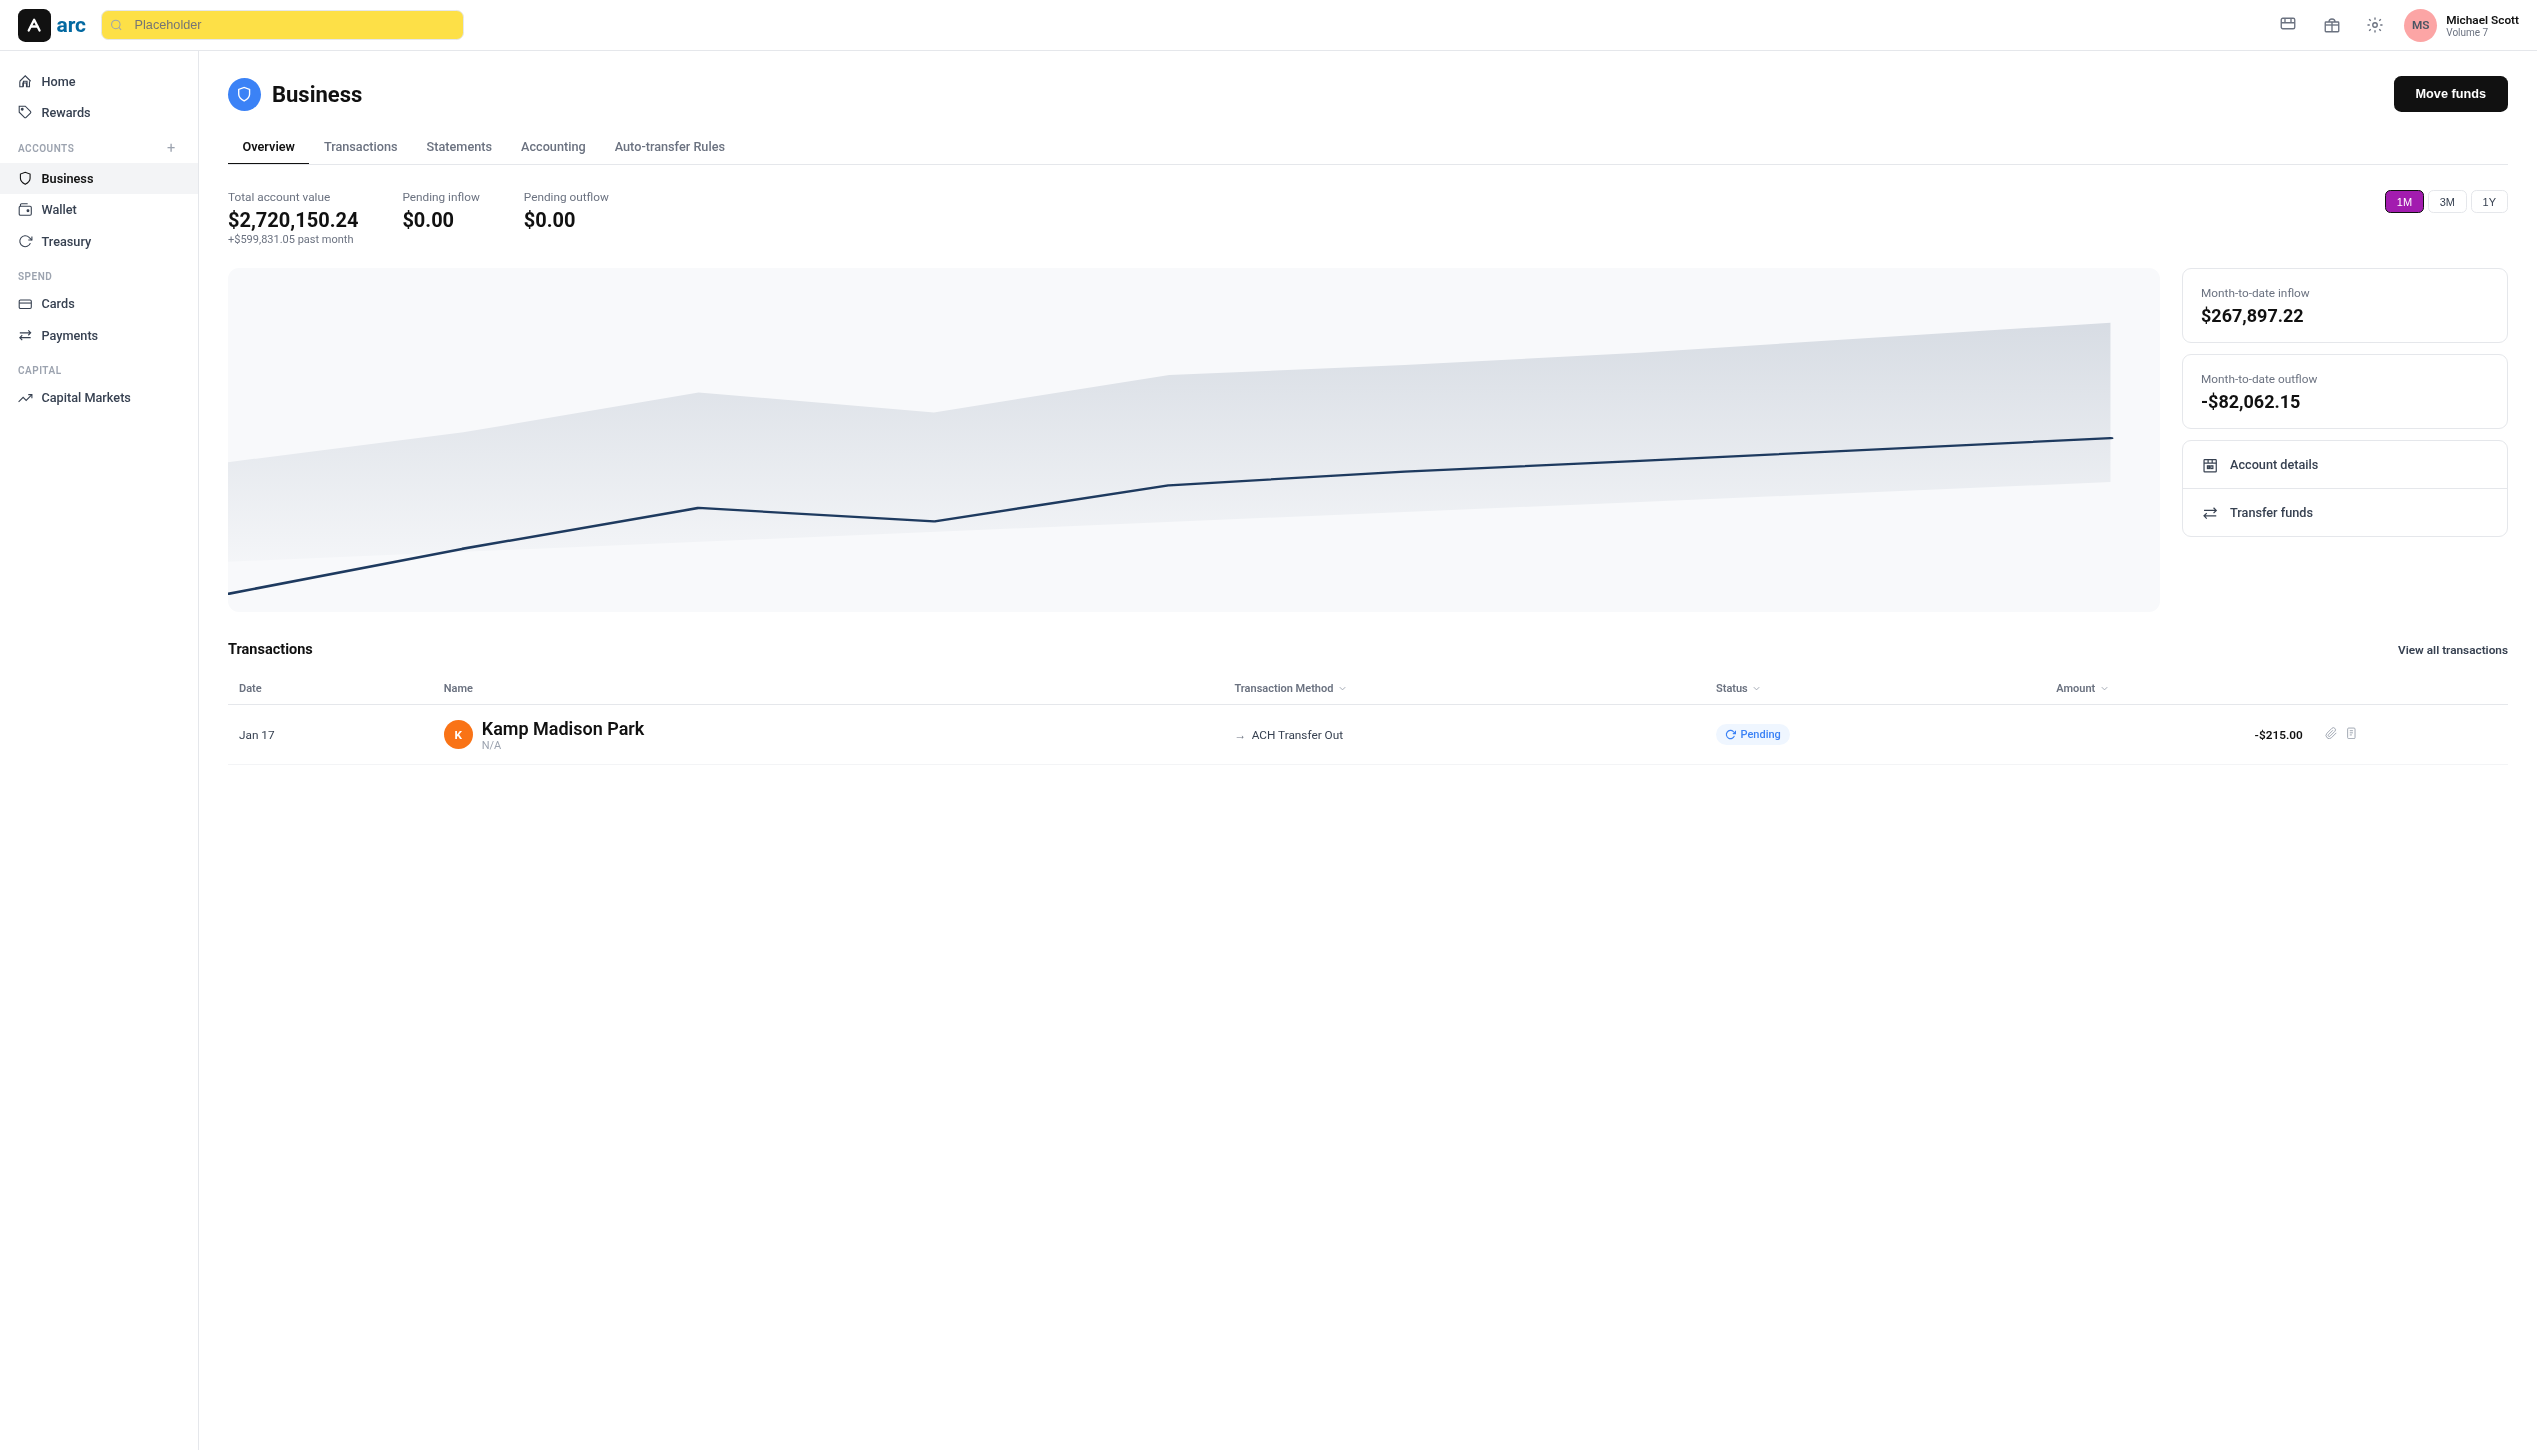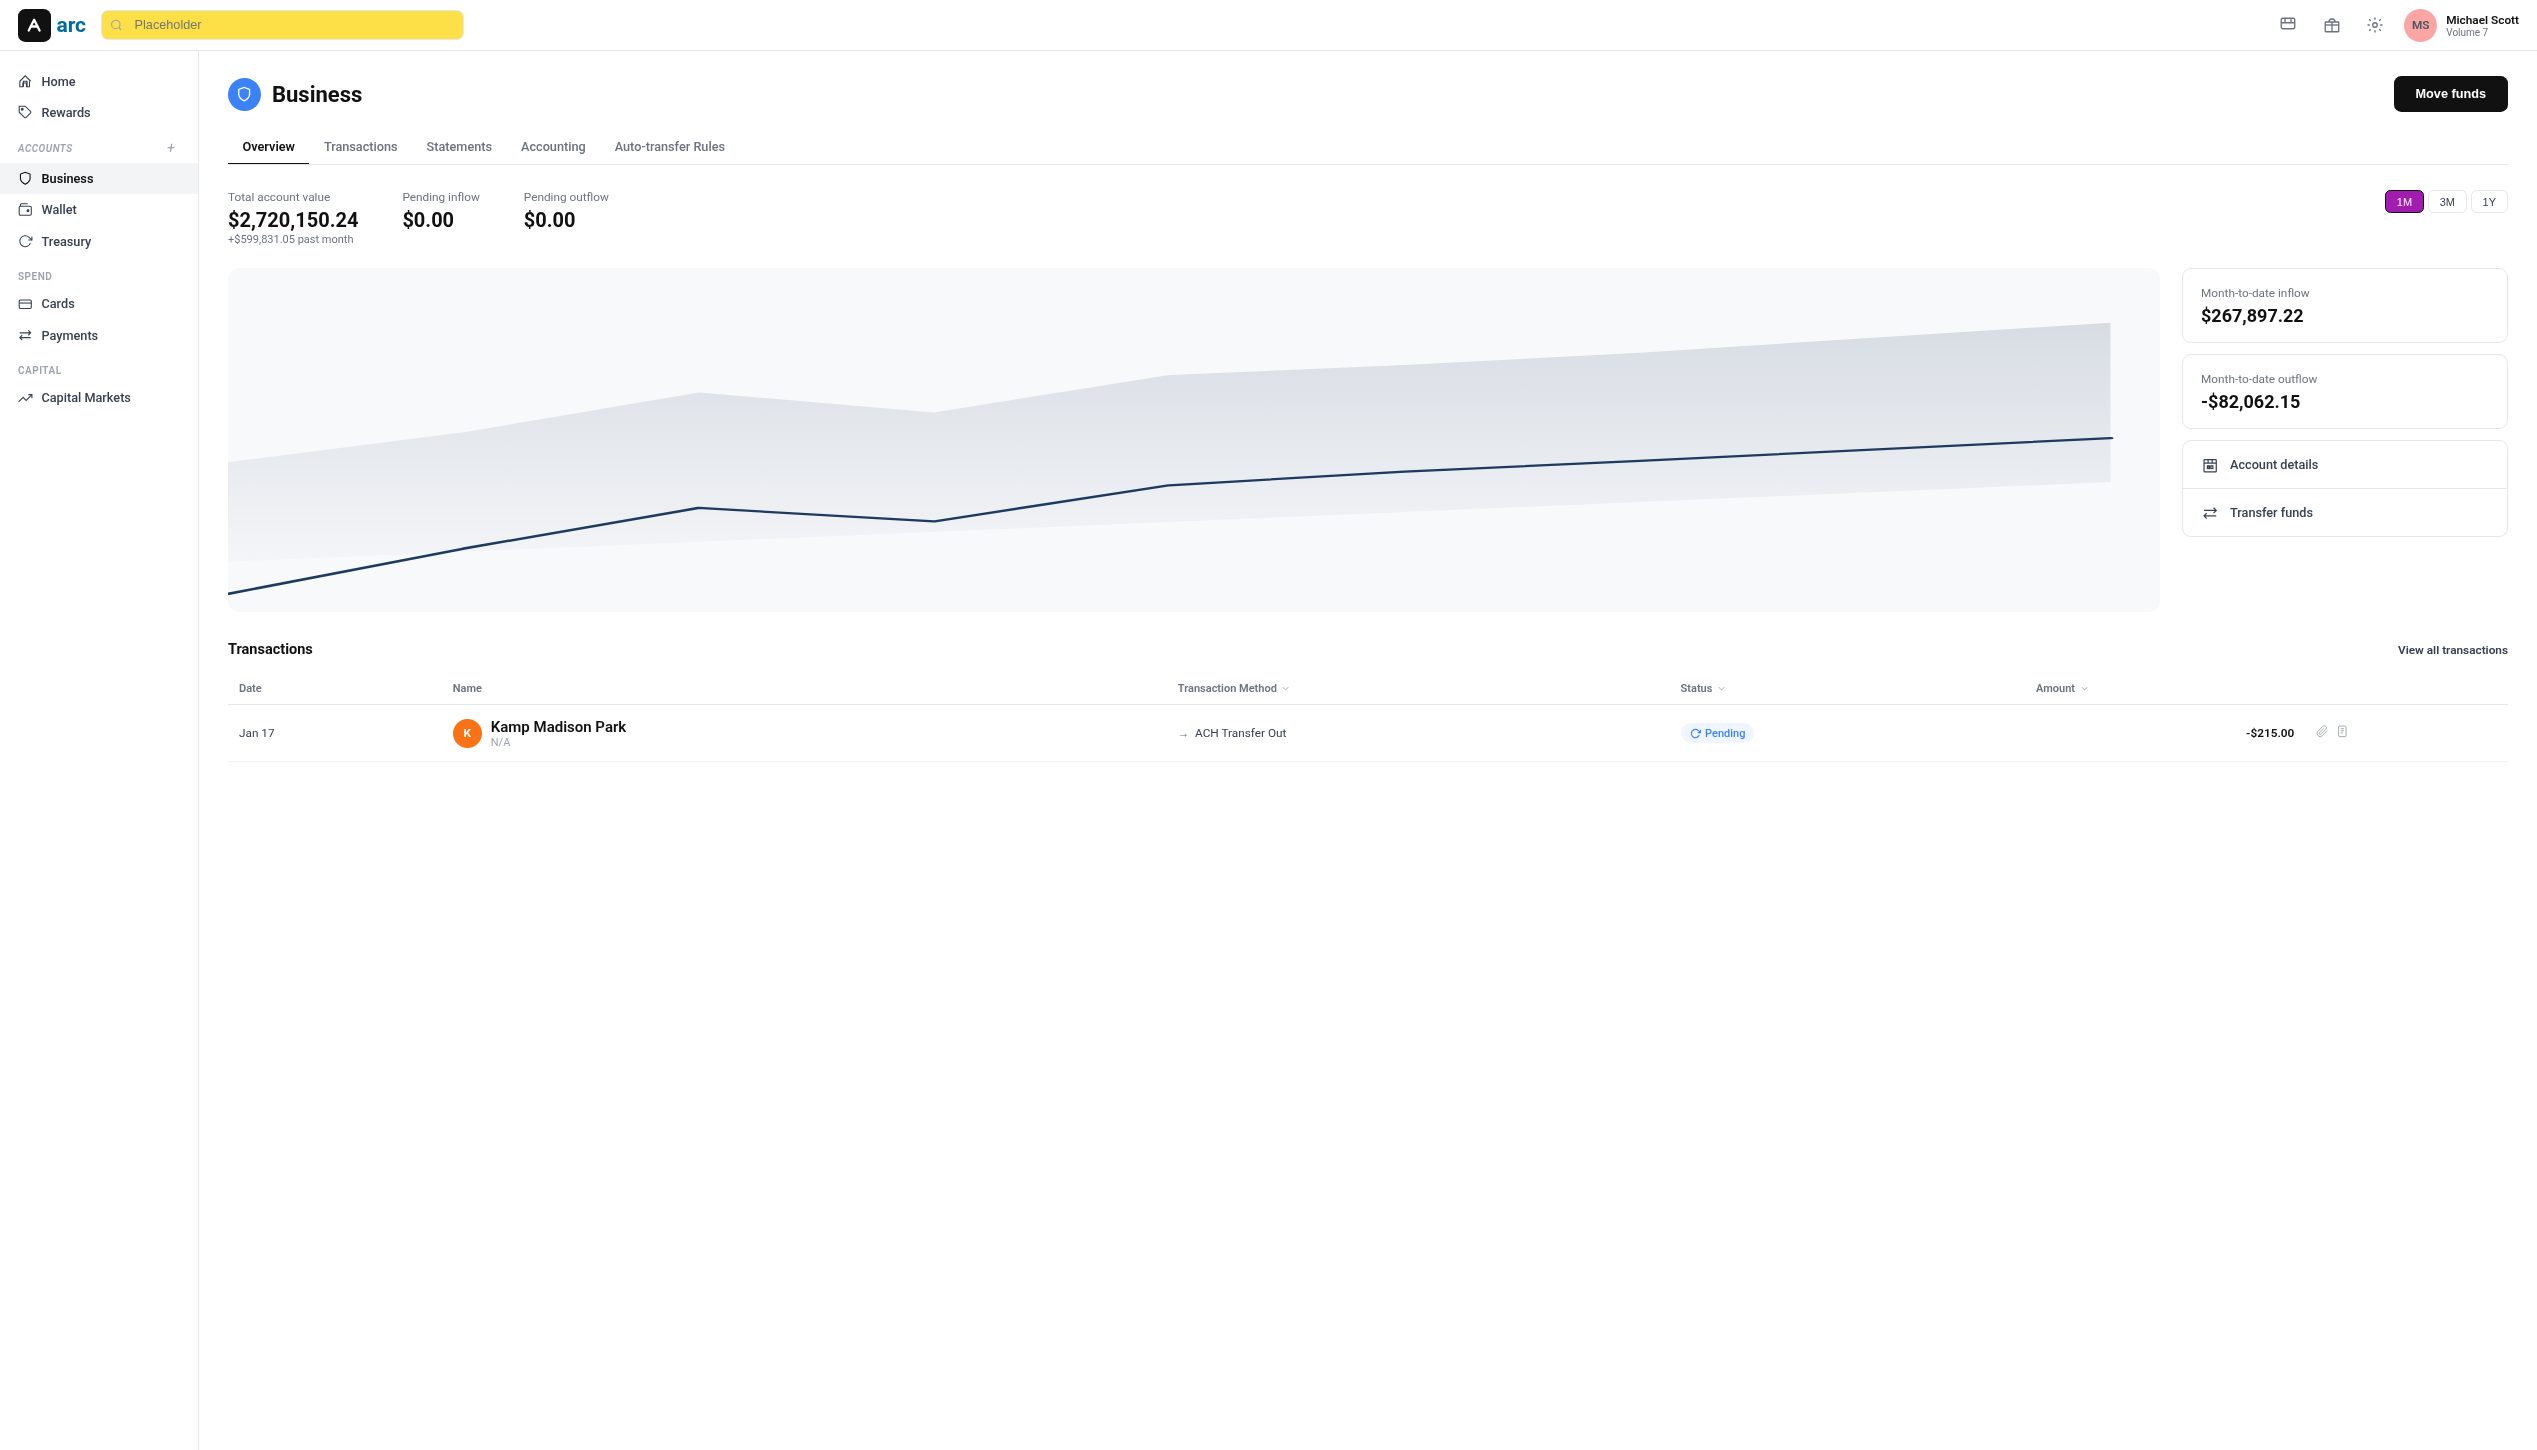--- a/index.html
+++ b/index.html
@@ -22,21 +22,21 @@
     .topbar-actions { margin-left: auto; display: flex; align-items: center; gap: 14.5px; }
     .topbar-icon { width: 29px; height: 29px; display: flex; align-items: center; justify-content: center; cursor: pointer; color: #6b7280; }
     .user-info { display: flex; align-items: center; gap: 9px; cursor: pointer; }
     .avatar { width: 33px; height: 33px; border-radius: 50%; background: #fca5a5; overflow: hidden; display: flex; align-items: center; justify-content: center; font-size: 12.7px; font-weight: 600; color: #6b7280; }
     .user-text { display: flex; flex-direction: column; }
     .user-name { font-size: 11.8px; font-weight: 600; color: #111; }
     .user-sub { font-size: 10px; color: #6b7280; }
     .sidebar-item { display: flex; align-items: center; gap: 9px; padding: 8.2px 18px; cursor: pointer; color: #374151; font-size: 12.7px; font-weight: 500; border-radius: 0; }
     .sidebar-item.active { background: #f3f4f6; font-weight: 600; color: #111; }
     .sidebar-item svg { flex-shrink: 0; color: inherit; }
-    .sidebar-accounts-header { display: flex; align-items: center; justify-content: space-between; padding: 11px 18px 5.4px; font-style: italic; }
+    .sidebar-accounts-header { display: flex; align-items: center; justify-content: space-between; padding: 11px 18px 5.4px; }
     .sidebar-accounts-label { font-size: 10px; font-weight: 600; color: #9ca3af; text-transform: uppercase; letter-spacing: 0.05em; }
     .sidebar-add-btn { width: 18px; height: 18px; display: flex; align-items: center; justify-content: center; color: #9ca3af; cursor: pointer; font-size: 14.5px; }
 
     
     .page-header { display: flex; align-items: center; justify-content: space-between; margin-bottom: 18px; }
     .page-title-area { display: flex; align-items: center; gap: 11px; }
     .page-icon { width: 33px; height: 33px; background: #3b82f6; border-radius: 50%; display: flex; align-items: center; justify-content: center; color: #fff; font-size: 14.5px; }
     .page-title { font-size: 22px; font-weight: 700; color: #111; }
     .move-funds-btn { background: #111; color: #fff; border: none; padding: 11px 22px; border-radius: 7.3px; font-size: 12.7px; font-weight: 600; cursor: pointer; }
 
@@ -84,21 +84,21 @@
 
     .transactions-table { width: 100%; border-collapse: collapse; }
     .transactions-table th { text-align: center; padding: 9px 11px; font-size: 11px; font-weight: 600; color: #6b7280; border-bottom: 0.9px solid #e5e7eb; }
     .transactions-table td { padding: 12.7px 11px; font-size: 11.8px; color: #374151; border-bottom: 0.9px solid #f3f4f6; vertical-align: middle; }
     .col-header { display: flex; align-items: center; gap: 3.6px; }
     .col-header svg { color: #9ca3af; }
 
     .tx-date { font-size: 11.8px; color: #374151; white-space: nowrap; }
     .tx-name-cell { display: flex; align-items: center; gap: 9px; }
     .tx-avatar { width: 29px; height: 29px; border-radius: 50%; background: #f97316; display: flex; align-items: center; justify-content: center; color: #fff; font-size: 11.8px; font-weight: 700; flex-shrink: 0; }
-    .tx-name { font-size: 15px; font-weight: 600; color: #111; }
+    .tx-name { font-size: 18px; font-weight: 600; color: #111; }
     .tx-sub { font-size: 11px; color: #9ca3af; }
     .tx-method { display: flex; align-items: center; gap: 5.4px; }
     .tx-arrow { color: #6b7280; }
     .status-badge { display: inline-flex; align-items: center; gap: 4.5px; padding: 3.6px 9px; border-radius: 18px; font-size: 11px; font-weight: 500; }
     .status-pending { background: #eff6ff; color: #3b82f6; }
     .status-icon { width: 11px; height: 11px; }
     .tx-amount { font-size: 11.8px; font-weight: 600; color: #111; text-align: right; }
     .tx-actions { display: flex; gap: 7.3px; align-items: center; }
     .tx-action-icon { color: #9ca3af; cursor: pointer; }
 

